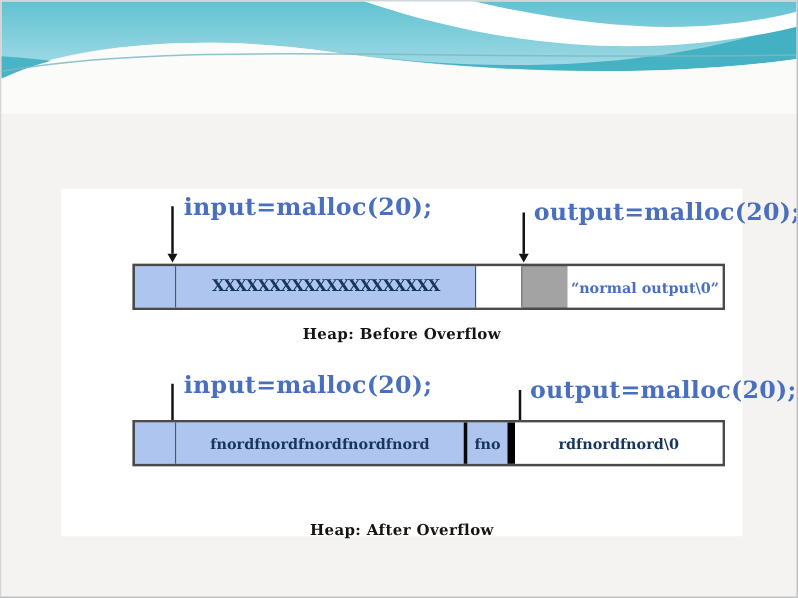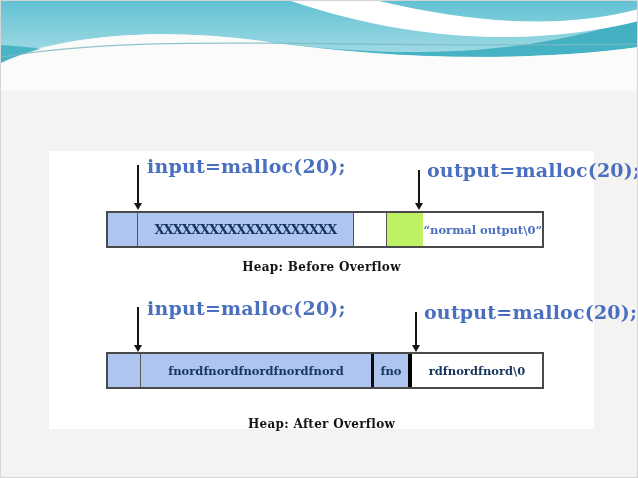--- a/index.html
+++ b/index.html
@@ -22,23 +22,23 @@
     font-weight:bold;font-size:19px;color:#4a6fbe;
     white-space:nowrap;letter-spacing:0.2px;
   }
   .arrow{position:absolute;width:2px;background:#141414;}
   .arrow::after{
     content:"";position:absolute;bottom:-7px;left:-3px;
     border-left:4px solid transparent;border-right:4px solid transparent;
     border-top:7px solid #141414;
   }
   .heap-bar{
-    position:absolute;left:105px;width:438px;height:37px;
+    position:absolute;left:105px;width:474px;height:37px;
     border:2px solid #4a4a4a;box-sizing:border-box;
-    display:flex;background:#bef264;
+    display:flex;background:#a3a3a3;
   }
   .seg{
     display:flex;align-items:center;justify-content:center;
     font-weight:bold;font-size:11.5px;color:#17365d;
     white-space:nowrap;box-sizing:border-box;height:100%;
   }
   .seg.blue{background:#adc5ef;}
   .seg.white{background:#ffffff;}
   .xtext{font-size:13px;letter-spacing:-1px;}
   .outtext{color:#4a6fbe;margin-left:36px;}
@@ -47,21 +47,21 @@
     font-weight:bold;font-size:12px;color:#141414;letter-spacing:0.3px;
   }
   
   .b1s1{width:33px;border-right:1px solid #555;}
   .b1s2{width:240px;border-right:1px solid #555;}
   .b1s3{width:37px;border-right:1px solid #555;}
   .b1s4{flex:1;}
   
   .b2s1{width:33px;border-right:1px solid #555;}
   .b2s2{width:233px;border-right:3px solid #0a0a0a;}
-  .b2s3{width:38px;border-right:4px solid #000000;}
+  .b2s3{width:38px;border-right:6px solid #000000;}
   .b2s4{flex:1;}
 </style>
 </head>
 <body>
 
 <div class="slide">
 
   <svg class="header-svg" width="638" height="90" viewBox="0 0 638 90">
     <defs>
       <linearGradient id="tg" x1="0" y1="0" x2="0" y2="1">
@@ -96,21 +96,21 @@
     <div class="heap-title" style="top:259px;">Heap: Before Overflow</div>
   </div>
 
   <div>
     <span class="malloc-label" style="left:146px;top:296px;">input=malloc(20);</span>
     <span class="malloc-label" style="left:423px;top:300px;">output=malloc(20);</span>
 
     <div class="arrow" style="left:136px;top:306px;height:38px;"></div>
     <div class="arrow" style="left:414px;top:311px;height:33px;"></div>
 
-    <div class="heap-bar" style="top:351px;">
+    <div class="heap-bar" style="top:335px;">
       <div class="seg blue b2s1"></div>
       <div class="seg blue b2s2">fnordfnordfnordfnordfnord</div>
       <div class="seg blue b2s3">fno</div>
       <div class="seg white b2s4">rdfnordfnord\0</div>
     </div>
 
     <div class="heap-title" style="top:416px;">Heap: After Overflow</div>
   </div>
 
 </div>

